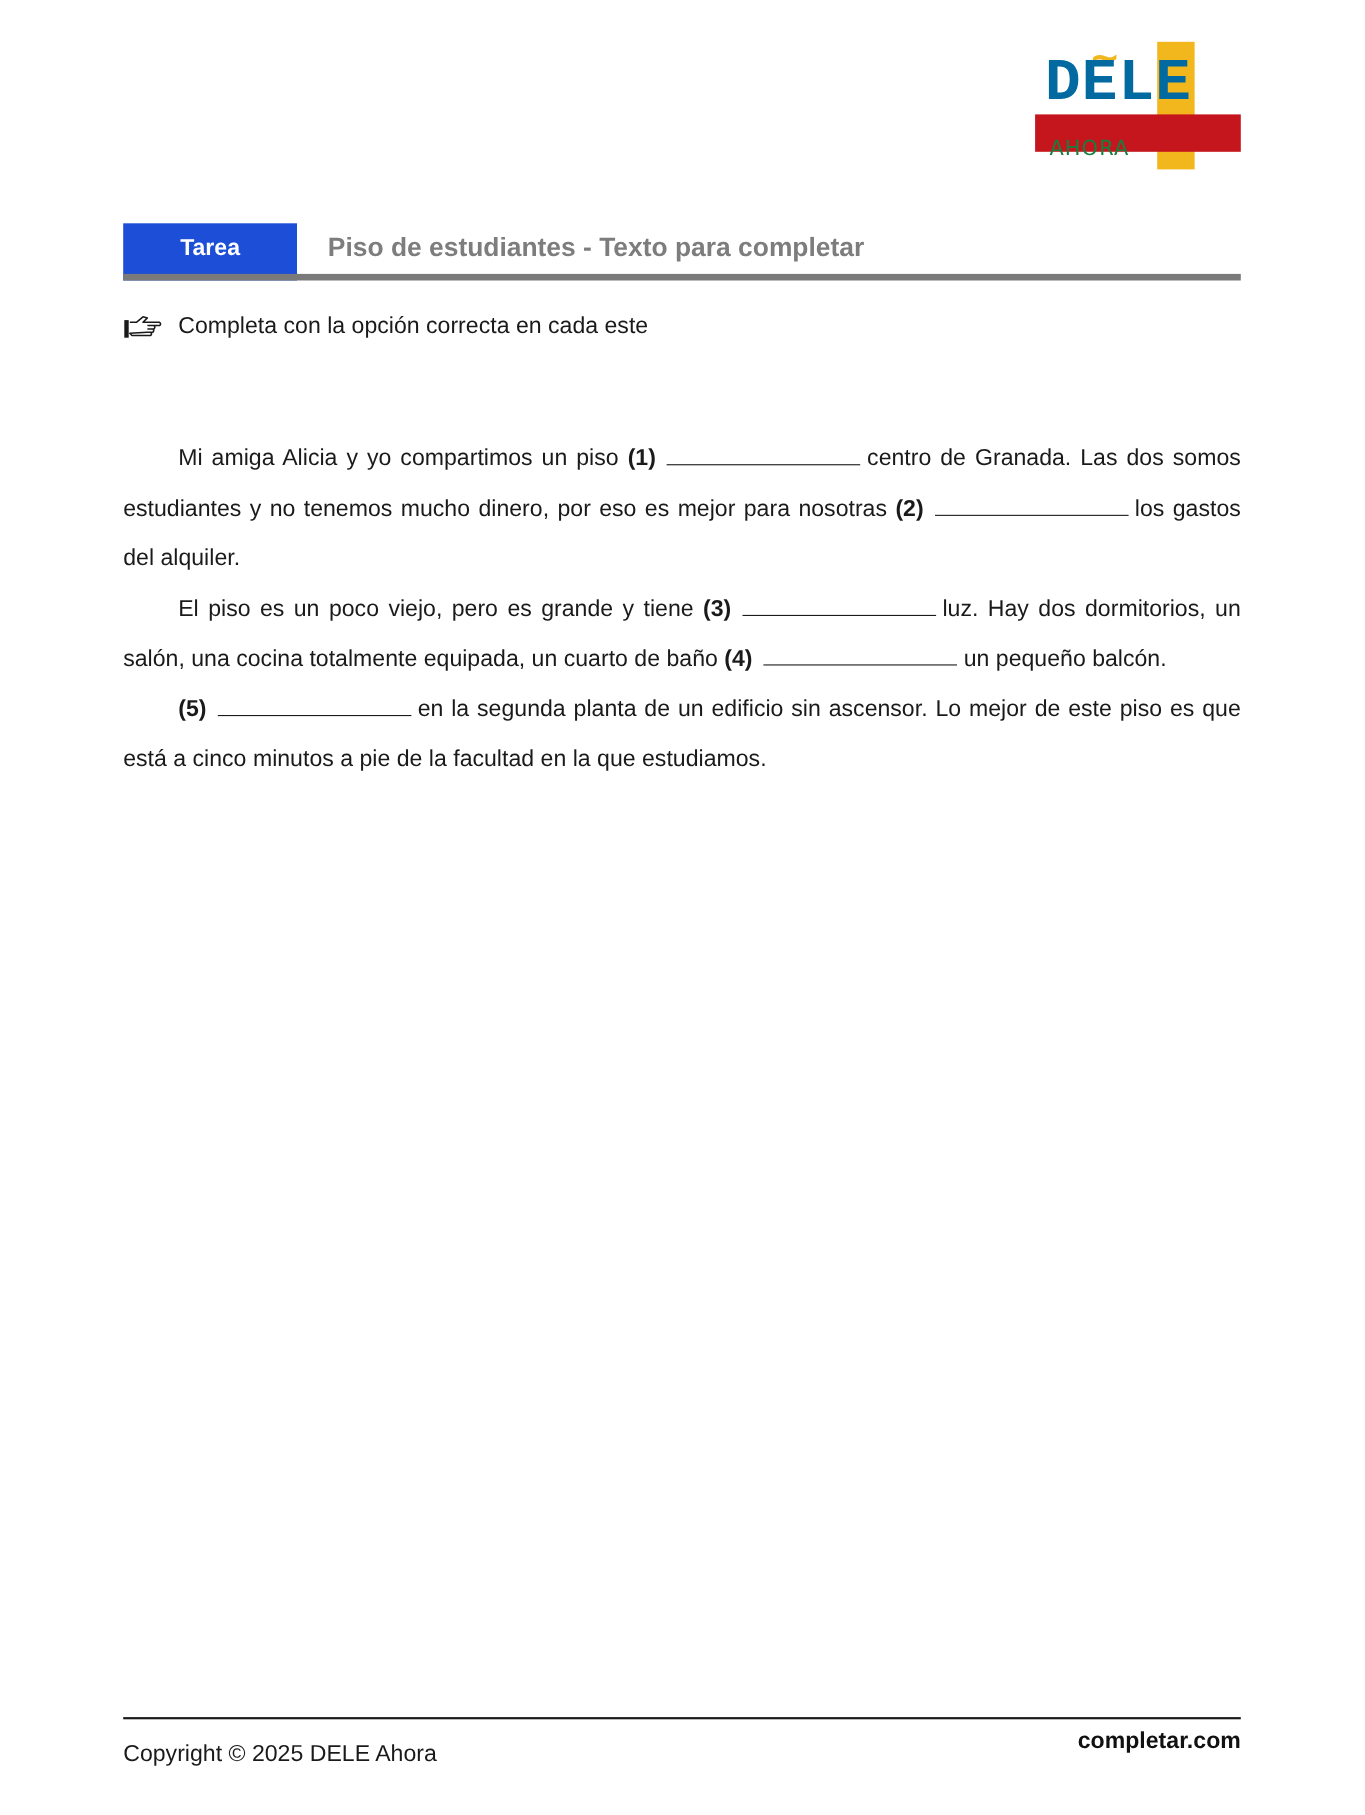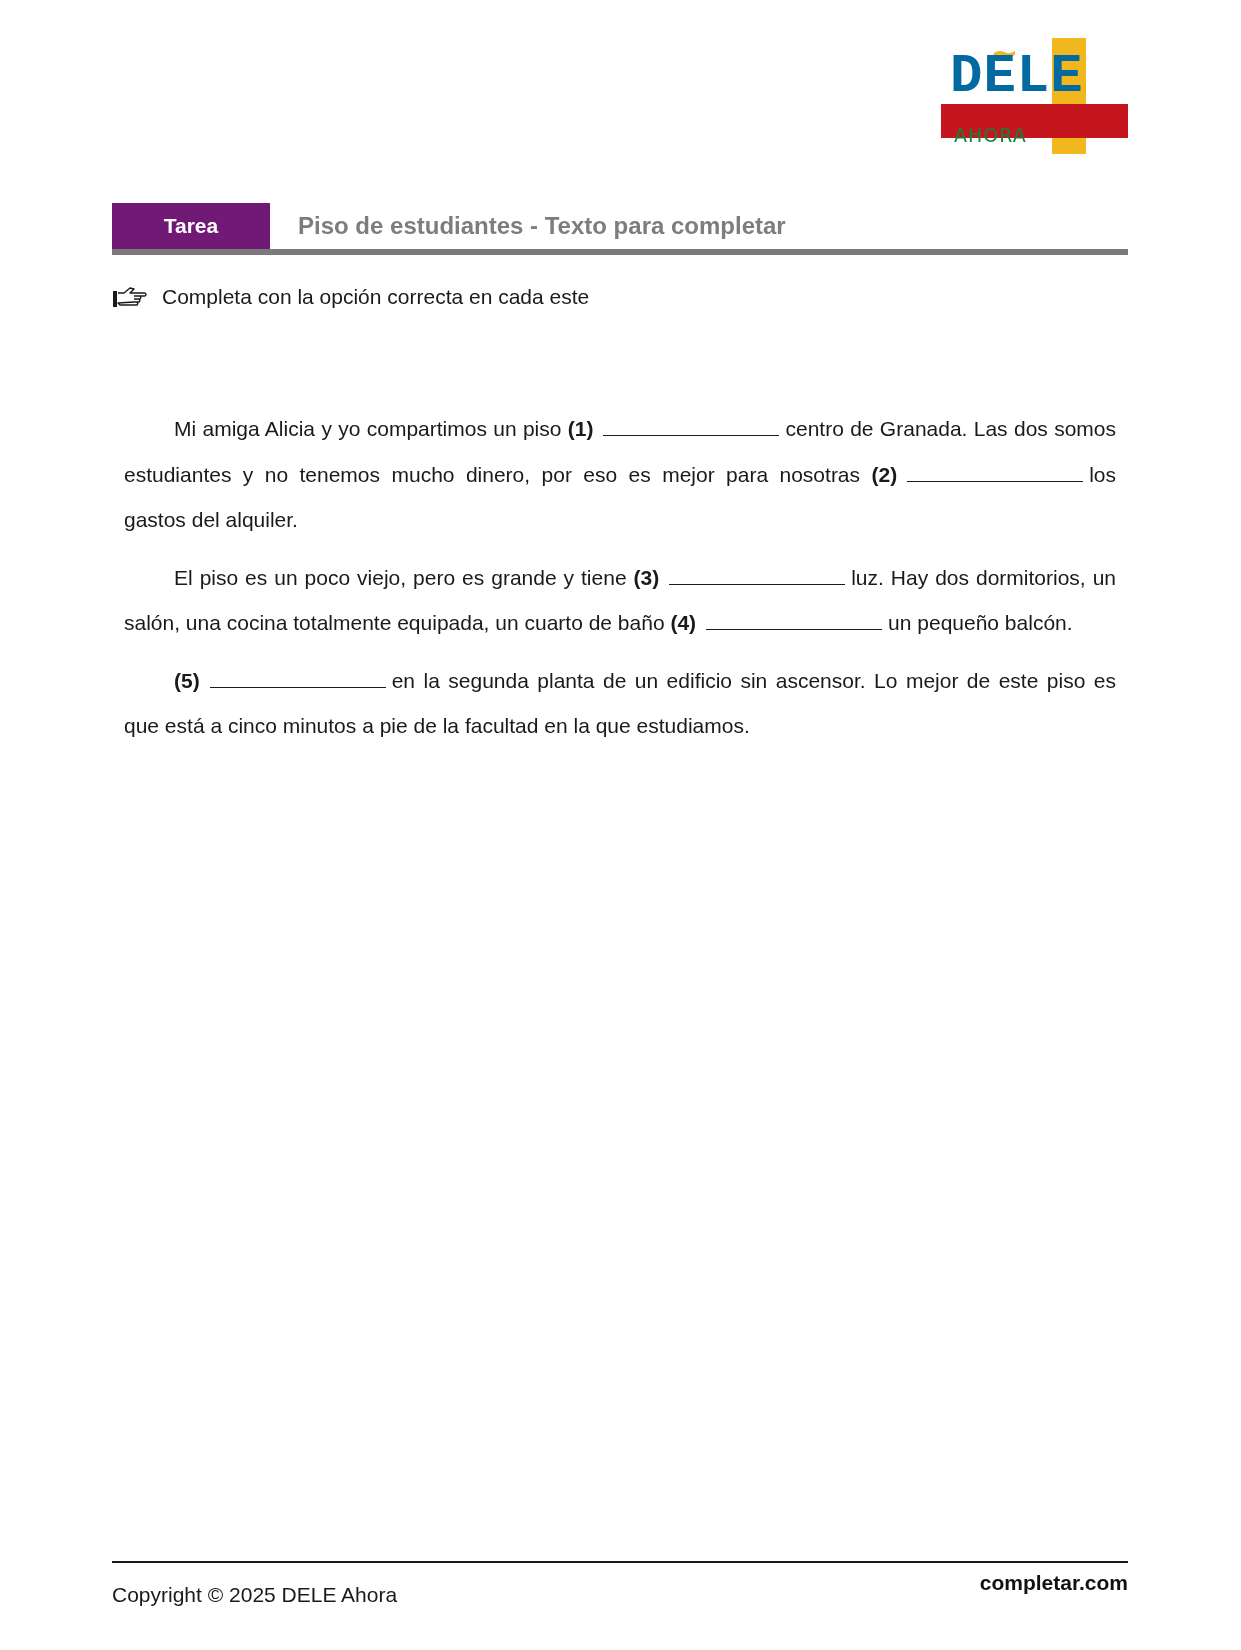--- a/index.html
+++ b/index.html
@@ -12,35 +12,35 @@
   .logo .rbar { position:absolute; left:3px; top:68px; width:187px; height:34px; background:#c5161d; }
   .logo .dele { position:absolute; left:12px; top:14px; font-family:Liberation Mono, monospace; font-weight:bold;
                 font-size:54px; line-height:54px; color:#0369a1; letter-spacing:1px; }
   .logo .tilde { position:absolute; left:52px; top:0px; font-family:"DejaVu Sans", sans-serif; font-weight:bold;
                  font-size:34px; line-height:34px; color:#f2b71d; }
   .logo .ahora { position:absolute; left:16px; top:85px; font-family:"DejaVu Sans", sans-serif;
                  font-size:19px; line-height:28px; color:#15803d; letter-spacing:1px; }
 
   
   .task-header { position:absolute; left:112px; top:203px; width:1016px; height:52px; }
-  .task-tab { position:absolute; left:0; top:0; width:158px; height:52px; background:#701a75; }
+  .task-tab { position:absolute; left:0; top:0; width:158px; height:52px; background:#1d4ed8; }
   .task-tab span { position:absolute; left:0; top:0; width:158px; line-height:46px; text-align:center;
                    color:#ffffff; font-weight:bold; font-size:21px; }
   .task-title { position:absolute; left:186px; top:0; line-height:46px; font-weight:bold; font-size:24px; color:#7d7d7d; }
   .task-rule { position:absolute; left:0; top:46px; width:1016px; height:6px; background:#7a7a7a; }
 
   
   .instruction { position:absolute; left:112px; top:282px; height:30px; display:flex; align-items:center; }
   .hand-icon { width:38px; height:24px; margin-right:12px; }
   .instruction-text { font-size:21px; color:#1a1a1a; }
 
   
   .text { position:absolute; left:112px; top:394px; width:1016px; font-size:21px; line-height:45.5px;
           text-align:justify; color:#1a1a1a; }
-  .text p { margin:12px; text-indent:50px; }
+  .text p { margin:0; text-indent:50px; }
   .num { font-weight:bold; }
   .blank { display:inline-block; width:176px; border-bottom:1.6px solid #1a1a1a; height:18px; vertical-align:baseline;
            margin:0 6px 0 10px; }
 
   
   .footer-rule { position:absolute; left:112px; top:1561px; width:1016px; height:1.5px; background:#1a1a1a; }
   .footer-left { position:absolute; left:112px; top:1568px; font-size:21px; line-height:30px; color:#1a1a1a;margin-top:12px; }
   .footer-right { position:absolute; right:113px; top:1568px; font-size:21px; line-height:30px; font-weight:bold; color:#111; }
 </style>
 </head>

